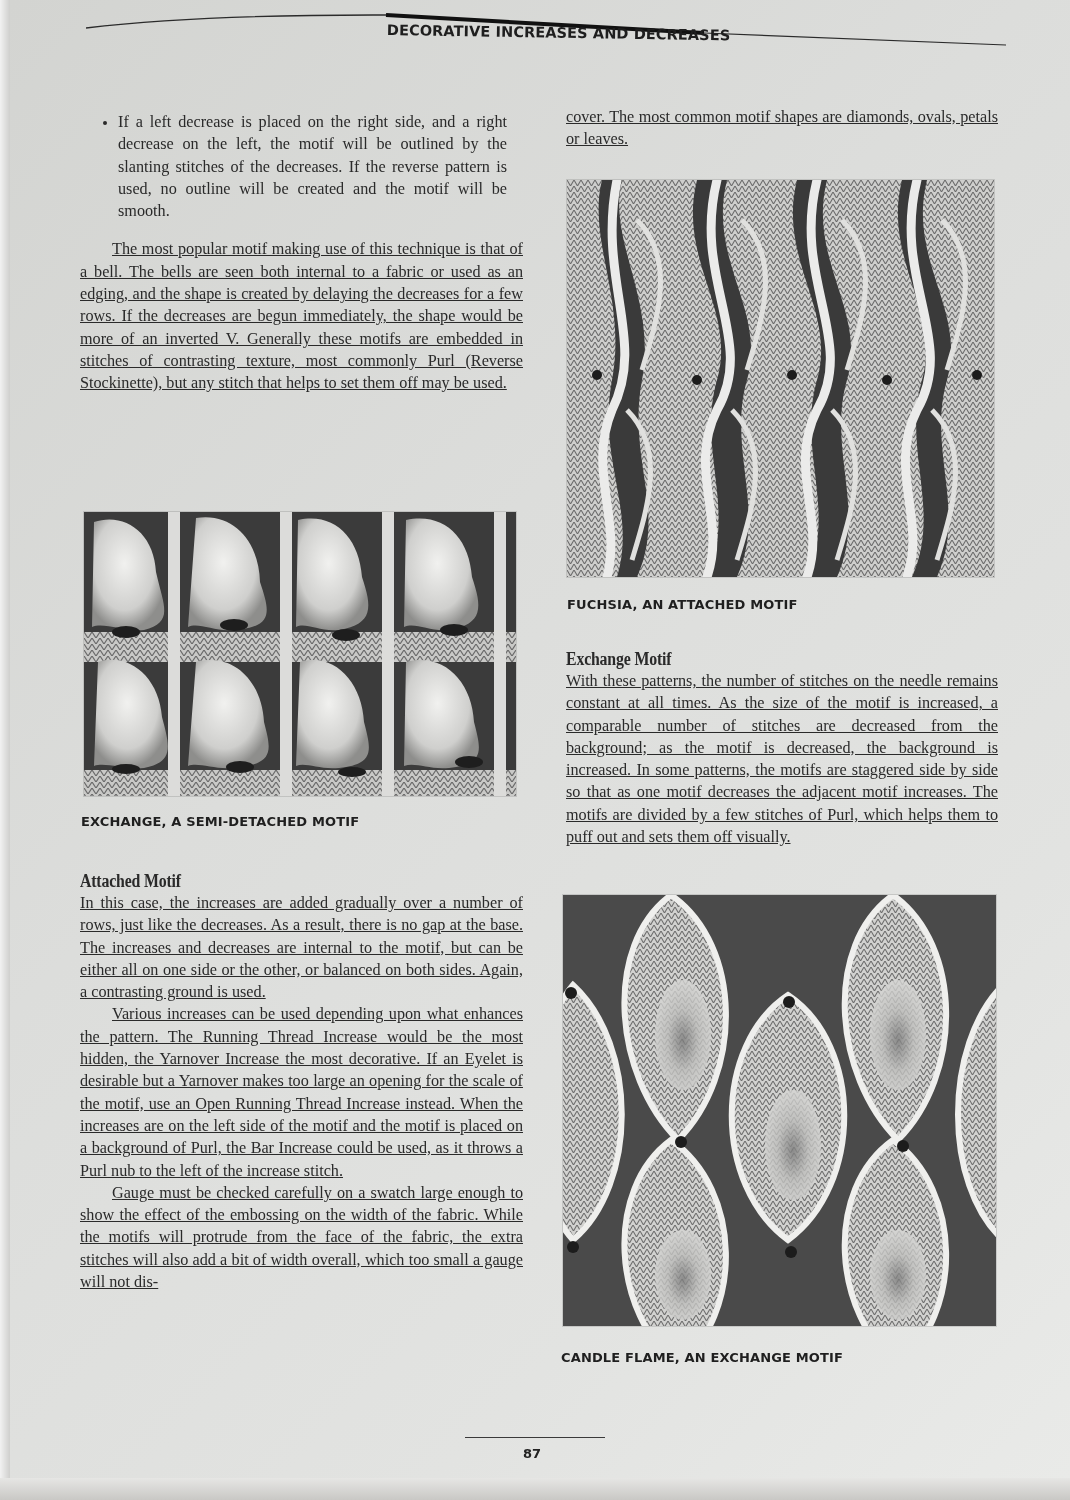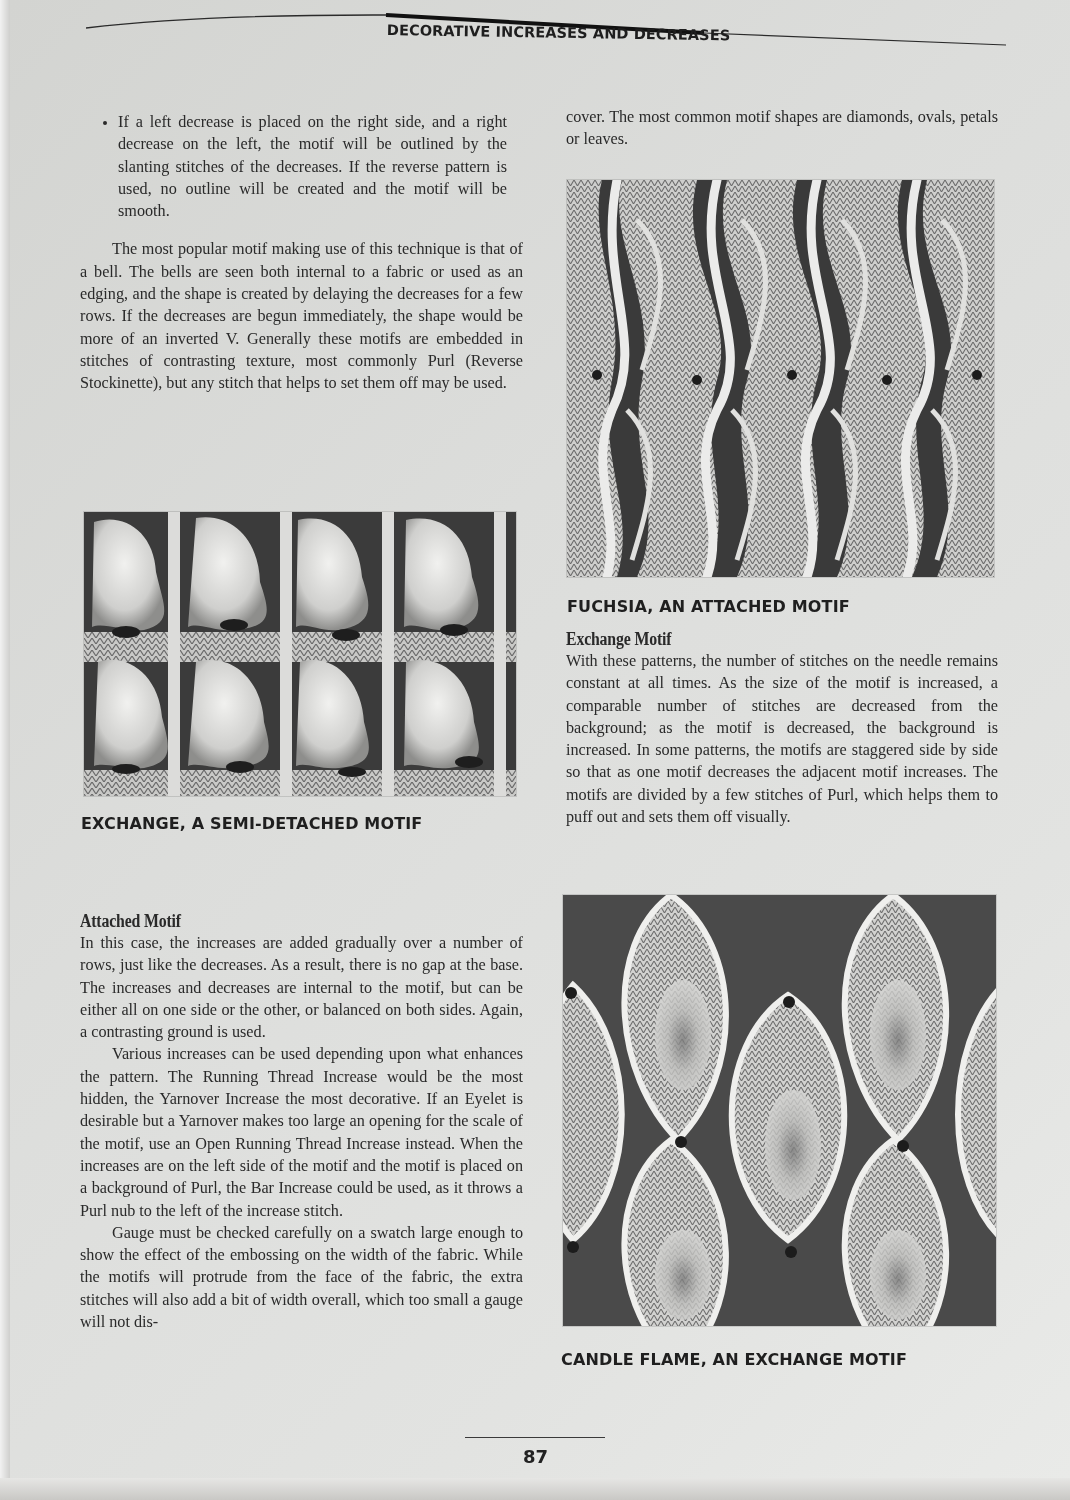--- a/index.html
+++ b/index.html
@@ -29,51 +29,51 @@
       color: #1e1e1e; transform: rotate(0.9deg); transform-origin: left top;
       white-space: nowrap;
     }
     .head-rule {
       position: absolute; left: 86px; top: 0; width: 920px; height: 80px;
     }
     
     .col { position: absolute; font-size: 16.2px; line-height: 22.3px; text-align: justify; }
     .col-left { left: 80px; width: 443px; }
     .col-right { left: 566px; width: 432px; }
-    .col p { margin: 0; }
+    .col p { margin: 0; text-decoration: underline; }
     .indent { text-indent: 32px; }
     .bullets { list-style: none; margin: 0; padding: 0; }
     .bullets li { position: relative; padding-left: 22px; margin: 16px; }
     .bullet-dot {
       position: absolute; left: 7px; top: 10px; width: 4px; height: 4px;
       border-radius: 50%; background: #2a2a2a;
     }
     .section-heading {
       font-family: "Liberation Serif", serif; font-weight: bold;
       font-size: 18px; line-height: 22px; margin: 0; letter-spacing: -0.2px;
       transform: scaleX(0.88); transform-origin: left center; display: block;
     }
     .caption {
       position: absolute;
       font-family: "DejaVu Sans", "Liberation Sans", sans-serif;
-      font-size: 16px; font-weight: bold; letter-spacing: 0.15px; color: #1f1f1f;
+      font-size: 13px; font-weight: bold; letter-spacing: 0.15px; color: #1f1f1f;
       white-space: nowrap;
     }
     .photo {
       position: absolute; overflow: hidden; background: #7a7a7a;
       box-shadow: 0 0 0 1px rgba(40,40,40,0.15);
     }
     .photo svg { display: block; width: 100%; height: 100%; }
     .folio-rule {
       position: absolute; left: 465px; top: 1437px; width: 140px; height: 1px; background: #3a3a3a;
     }
     .folio {
       position: absolute; left: 523px; top: 1446px;
       font-family: "DejaVu Sans", "Liberation Sans", sans-serif;
-      font-size: 18px; font-weight: bold; color: #222;
+      font-size: 13px; font-weight: bold; color: #222;
     }
   </style>
 </head>
 <body>
 
 <div class="page-edge-left"></div>
 <div class="page"></div>
 <div class="page-bottom-strip"></div>
 
 <svg class="head-rule" viewBox="0 0 920 80">
@@ -132,21 +132,21 @@
       <ellipse cx="370" cy="118" rx="14" ry="6"></ellipse>
       <ellipse cx="42" cy="257" rx="14" ry="5"></ellipse>
       <ellipse cx="156" cy="255" rx="14" ry="6"></ellipse>
       <ellipse cx="268" cy="260" rx="14" ry="5"></ellipse>
       <ellipse cx="385" cy="250" rx="14" ry="6"></ellipse>
     </g>
   </svg>
 </div>
 <div class="caption" style="left:81px; top:814px;">EXCHANGE, A SEMI-DETACHED MOTIF</div>
 
-<div class="col col-left" style="top:870px;margin-top:40px;">
+<div class="col col-left" style="top:870px;">
   <h2 class="section-heading">Attached Motif</h2>
   <p>In this case, the increases are added gradually over a number of rows, just like the decreases. As a result, there is no gap at the base. The increases and decreases are internal to the motif, but can be either all on one side or the other, or balanced on both sides. Again, a contrasting ground is used.</p>
   <p class="indent">Various increases can be used depending upon what enhances the pattern. The Running Thread Increase would be the most hidden, the Yarnover Increase the most decorative. If an Eyelet is desirable but a Yarnover makes too large an opening for the scale of the motif, use an Open Running Thread Increase instead. When the increases are on the left side of the motif and the motif is placed on a background of Purl, the Bar Increase could be used, as it throws a Purl nub to the left of the increase stitch.</p>
   <p class="indent">Gauge must be checked carefully on a swatch large enough to show the effect of the embossing on the width of the fabric. While the motifs will protrude from the face of the fabric, the extra stitches will also add a bit of width overall, which too small a gauge will not dis-</p>
 </div>
 
 <div class="col col-right" style="top:106px;">
   <p>cover. The most common motif shapes are diamonds, ovals, petals or leaves.</p>
 </div>
 
@@ -185,21 +185,21 @@
       <circle cx="30" cy="195" r="5"></circle>
         <circle cx="130" cy="200" r="5"></circle>
       <circle cx="225" cy="195" r="5"></circle>
         <circle cx="320" cy="200" r="5"></circle>
       <circle cx="410" cy="195" r="5"></circle>
     </g>
   </svg>
 </div>
 <div class="caption" style="left:567px; top:597px;">FUCHSIA, AN ATTACHED MOTIF</div>
 
-<div class="col col-right" style="top:628px;">
+<div class="col col-right" style="top:648px;">
   <h2 class="section-heading">Exchange Motif</h2>
   <p>With these patterns, the number of stitches on the needle remains constant at all times. As the size of the motif is increased, a comparable number of stitches are decreased from the background; as the motif is decreased, the background is increased. In some patterns, the motifs are staggered side by side so that as one motif decreases the adjacent motif increases. The motifs are divided by a few stitches of Purl, which helps them to puff out and sets them off visually.</p>
 </div>
 
 <div class="photo" style="left:563px; top:895px; width:433px; height:431px;">
   <svg viewBox="0 0 433 431" preserveAspectRatio="none">
     <defs>
       <pattern id="knitC" width="7" height="6" patternUnits="userSpaceOnUse">
         <rect width="7" height="6" fill="#d2d2d0"></rect>
         <path d="M0 0 L3.5 6 L7 0" stroke="#6e6e6e" stroke-width="1.1" fill="none"></path>

